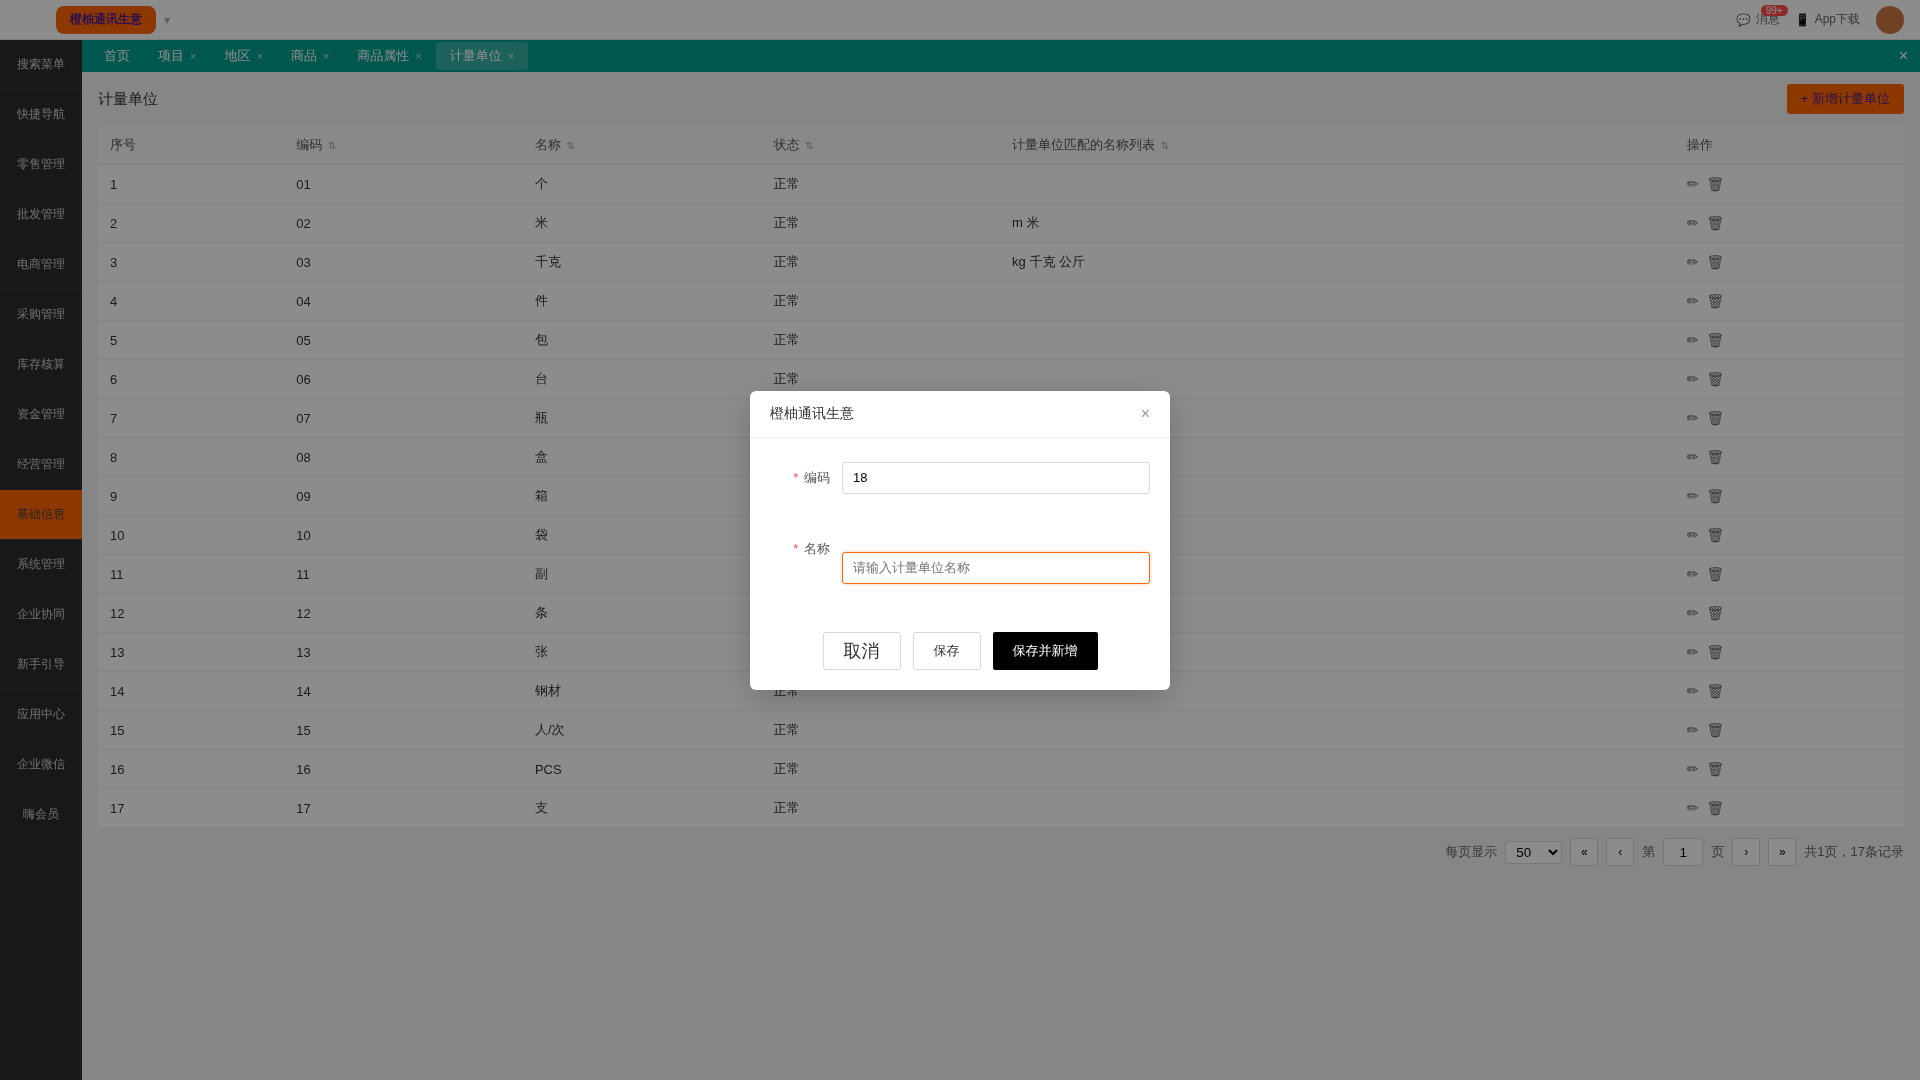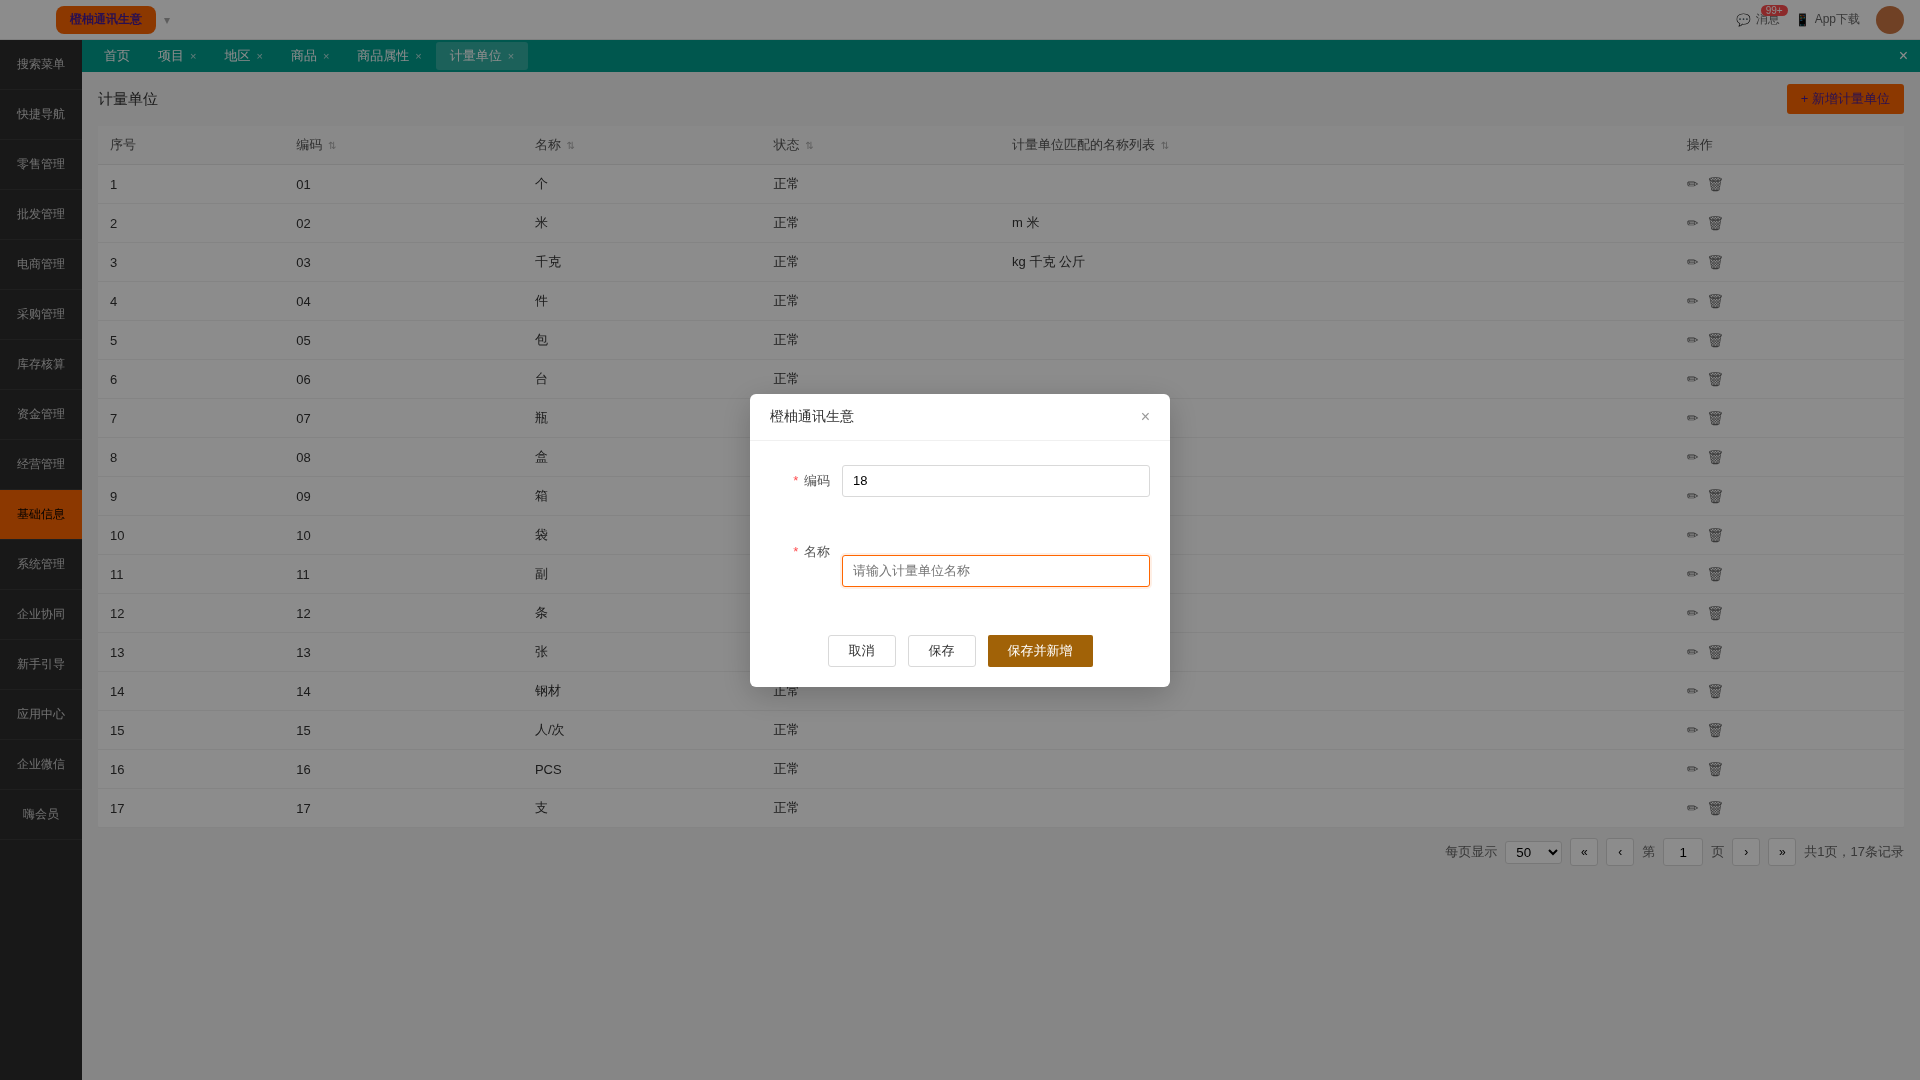--- a/index.html
+++ b/index.html
@@ -42,21 +42,21 @@
       align-items: center;
       justify-content: center;
       padding: 10px 4px;
       color: #ccc;
       cursor: pointer;
       font-size: 12px;
       text-align: center;
       min-height: 50px;
       border-bottom: 1px solid #3a3a3a;
     }
-    .sidebar-item.active { background: #ff6600; color: #000000; }
+    .sidebar-item.active { background: #ff6600; color: #404040; }
 
     
     .content-area { flex: 1; display: flex; flex-direction: column; overflow: hidden; }
 
     
     .tabs-bar {
       background: #009e8f;
       display: flex;
       align-items: center;
       height: 32px;
@@ -157,23 +157,23 @@
       font-size: 13px;
       outline: none;
     }
     .form-input.active-input { border-color: #ff6600; box-shadow: 0 0 0 2px rgba(255,102,0,0.1); margin-top: 38px; }
     .modal-footer {
       padding: 12px 20px 20px;
       display: flex;
       justify-content: center;
       gap: 12px;
     }
-    .btn-cancel { padding: 6px 20px; border: 1px solid #d9d9d9; border-radius: 3px; background: white; cursor: pointer; font-size: 13px; color: #333; }
+    .btn-cancel { padding: 6px 20px; border: 1px solid #d9d9d9; border-radius: 3px; background: white; cursor: pointer; font-size: 18px; color: #333; }
     .btn-save { padding: 6px 20px; border: 1px solid #d9d9d9; border-radius: 3px; background: white; cursor: pointer; font-size: 13px; color: #333; }
-    .btn-save-new { padding: 6px 20px; border: none; border-radius: 2px; background: #a16207; cursor: pointer; font-size: 13px; color: white; }
+    .btn-save-new { padding: 6px 20px; border: none; border-radius: 2px; background: #000000; cursor: pointer; font-size: 13px; color: white; }
 
     .table-wrapper { background: white; border-radius: 4px; }
   </style>
 </head>
 <body>
 
 <div class="top-header">
   <div class="logo-area">
     <div class="logo-img">
       <span>橙柚通讯生意</span>

